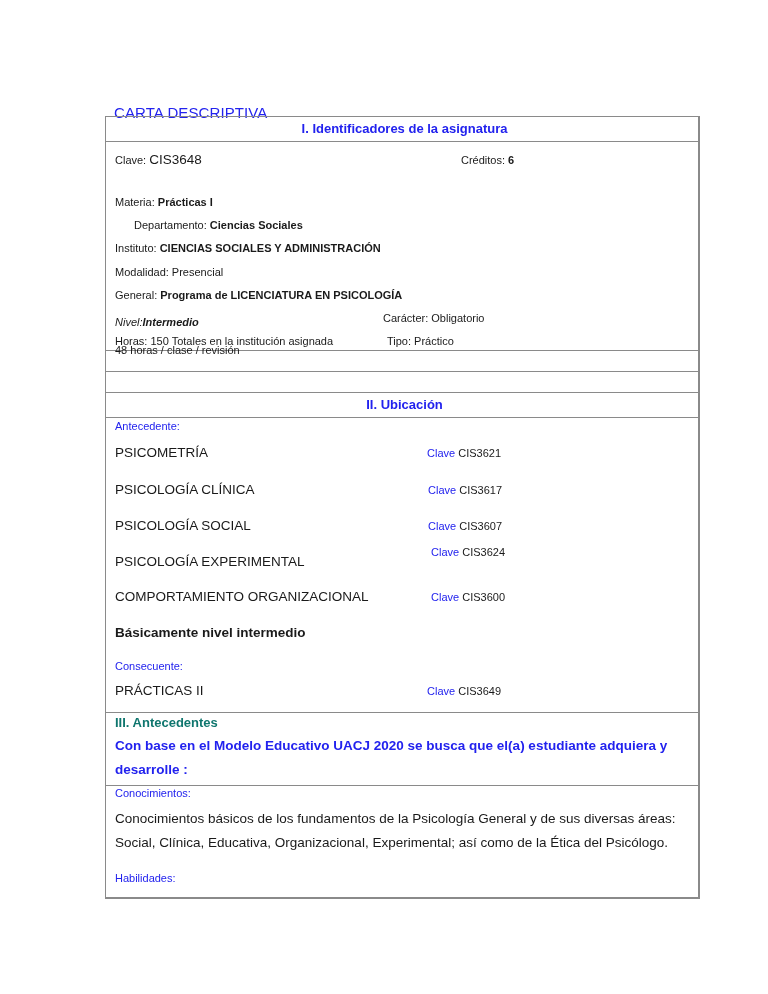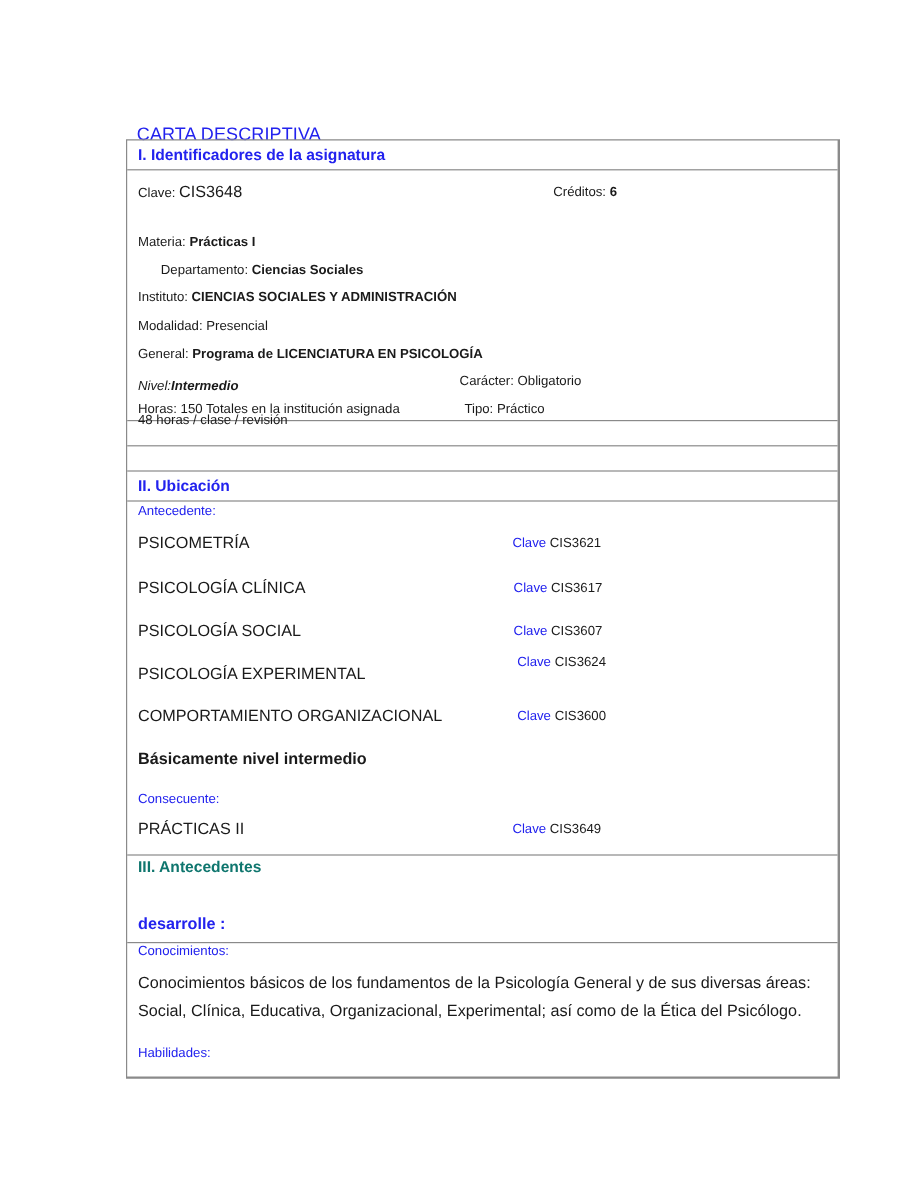--- a/index.html
+++ b/index.html
@@ -13,21 +13,21 @@
       font-size: 15px; font-weight: normal; color: #2222ee; letter-spacing: 0.1px;
     }
     .tbl {
       position: absolute; left: 105px; top: 116px; width: 595px;
       border: 1px solid #8a8a8a; border-right: 2px solid #8a8a8a; border-bottom: 2px solid #8a8a8a;
       box-sizing: border-box;
     }
     .row { border-bottom: 1px solid #8a8a8a; box-sizing: border-box; position: relative; }
     .row:last-child { border-bottom: none; }
     .sec-head {
-      font-size: 13px; font-weight: bold; color: #2222ee; padding: 4px 4px 0 9px; height: 25px; box-sizing: border-box;
+      font-size: 13px; font-weight: bold; color: #2222ee; padding: 4px 4px 0 9px; height: 25px; box-sizing: border-box; text-align: center;
     }
     .small { font-size: 11px; }
     .line { position: absolute; left: 9px; white-space: nowrap; }
     .rcol { position: absolute; white-space: nowrap; }
     b { font-weight: bold; }
     .big { font-size: 13.5px; }
     .label-blue { font-size: 11px; color: #2222ee; }
   </style>
 </head>
 <body>
@@ -97,20 +97,21 @@
     <div class="line big" style="top:207px;font-weight:bold;">Básicamente nivel intermedio</div>
 
     <div class="line label-blue" style="top:242px;">Consecuente:</div>
 
     <div class="line big" style="top:265px;">PRÁCTICAS II</div>
     <div class="rcol small" style="left:321px; top:267px;"><span class="blue">Clave</span> <span>CIS3649</span></div>
   </div>
 
   <div class="row" style="height:73px;">
     <div class="line" style="top:2px; font-size:13px; font-weight:bold; color:#0f766e;">III. Antecedentes</div>
+    <div class="line" style="top:25px; font-size:13.5px; font-weight:bold; color:#2222ee;">Con base en el Modelo Educativo UACJ 2020 se busca que el(a) estudiante adquiera y</div>
     <div class="line" style="top:49px; font-size:13.5px; font-weight:bold; color:#2222ee;">desarrolle :</div>
   </div>
 
   <div class="row" style="height:111px;">
     <div class="line label-blue" style="top:1px;">Conocimientos:</div>
     <div class="line big" style="top:25px;">Conocimientos  básicos de los fundamentos de la Psicología General y de sus diversas áreas:</div>
     <div class="line big" style="top:49px;">Social, Clínica, Educativa, Organizacional, Experimental; así como de la Ética del Psicólogo.</div>
     <div class="line label-blue" style="top:86px;">Habilidades:</div>
   </div>
 

